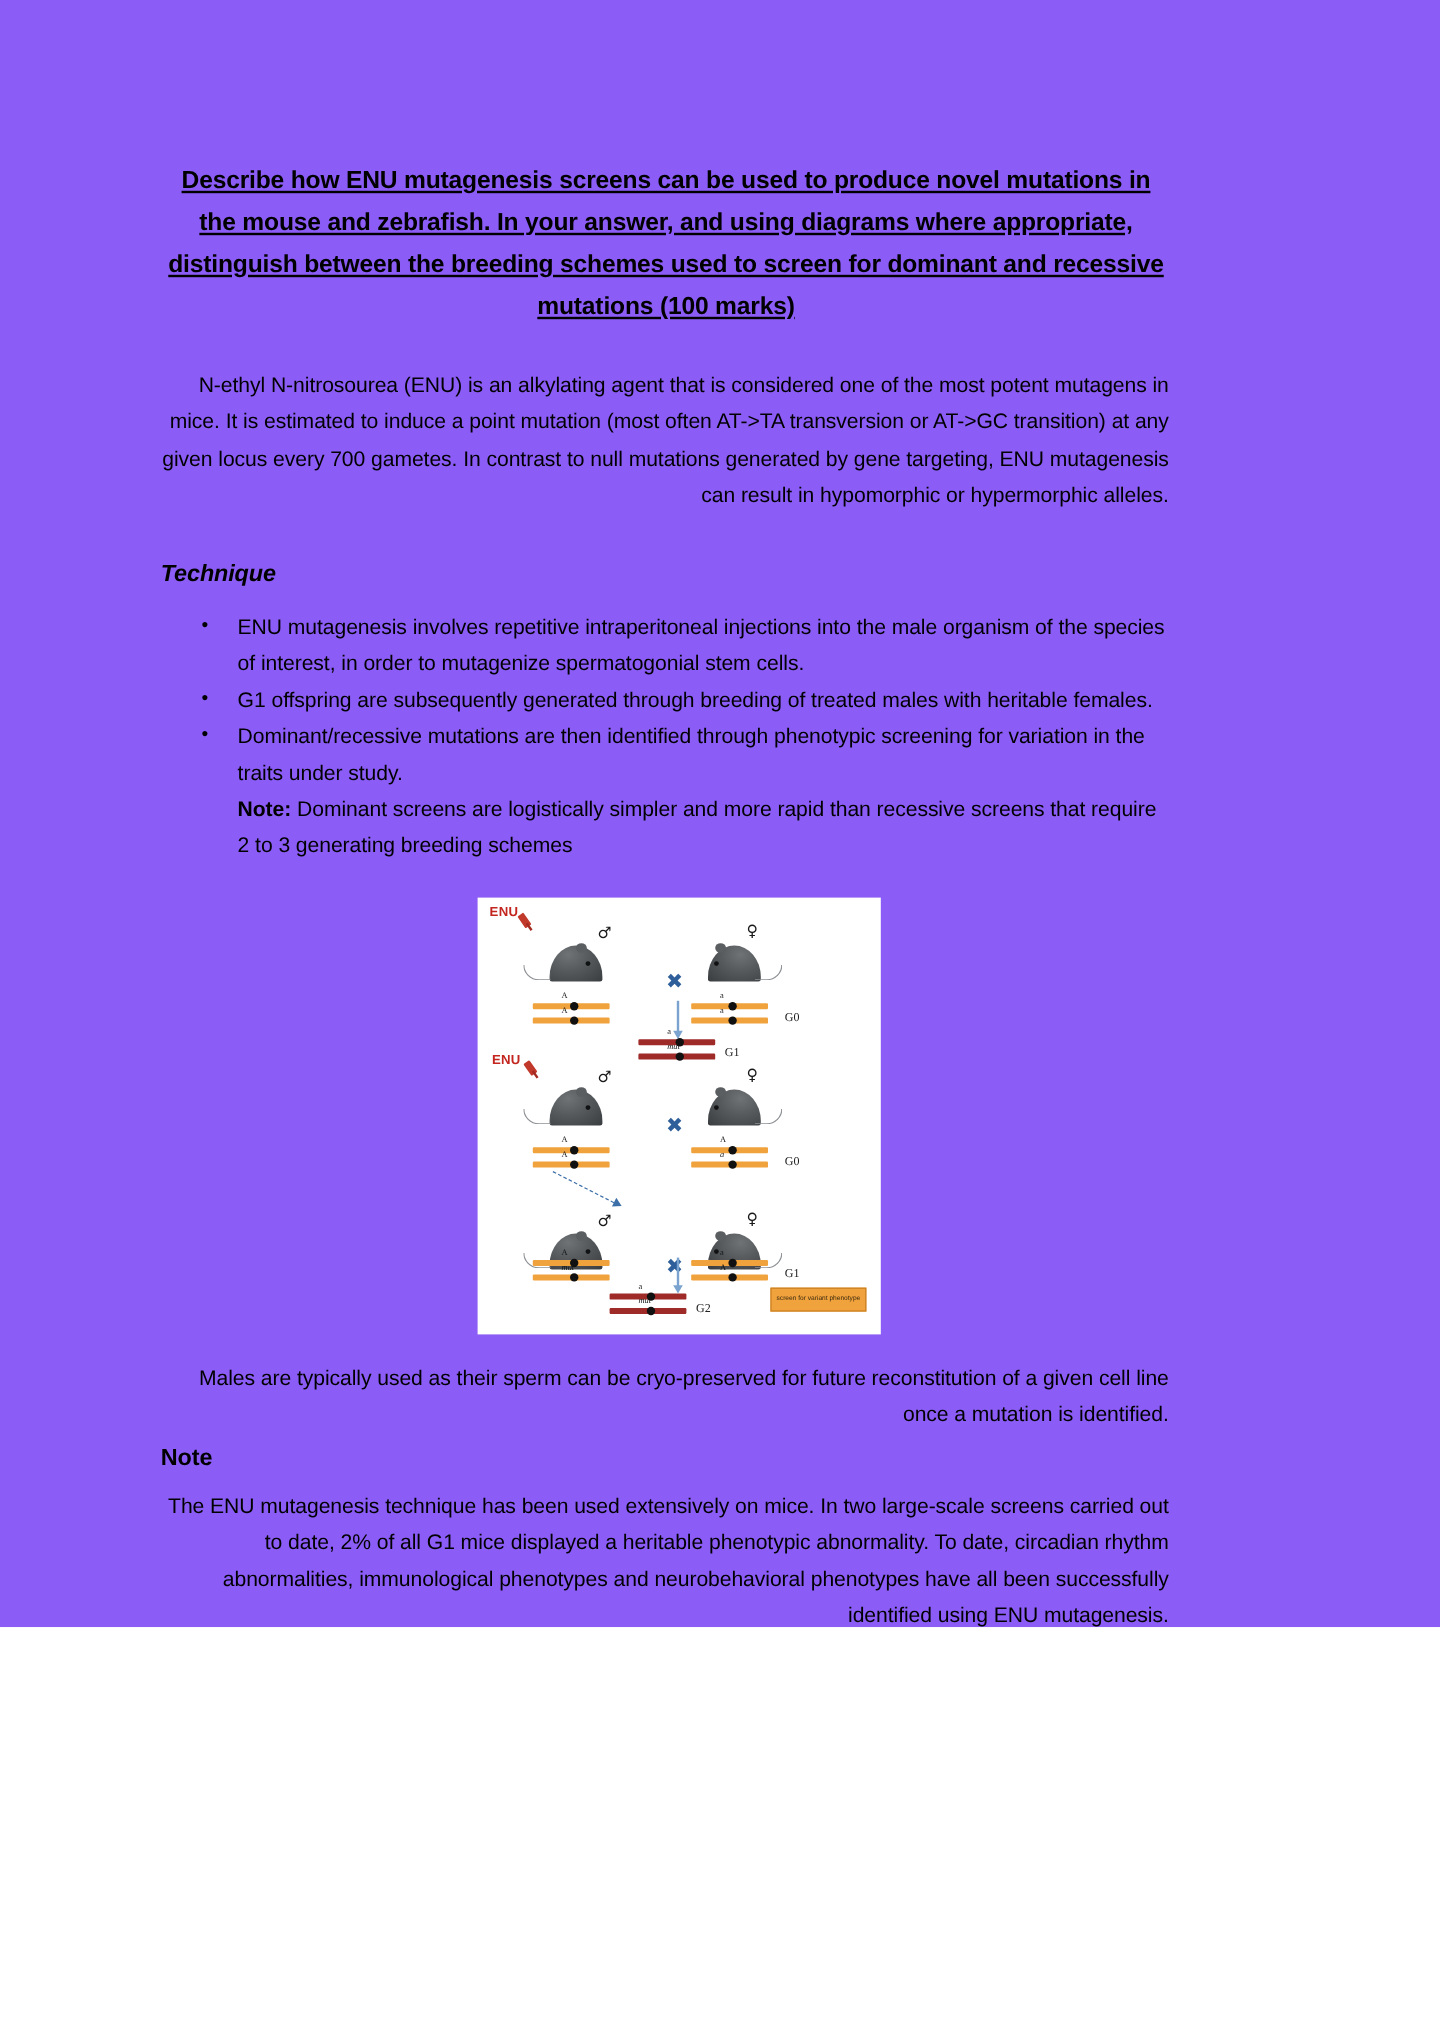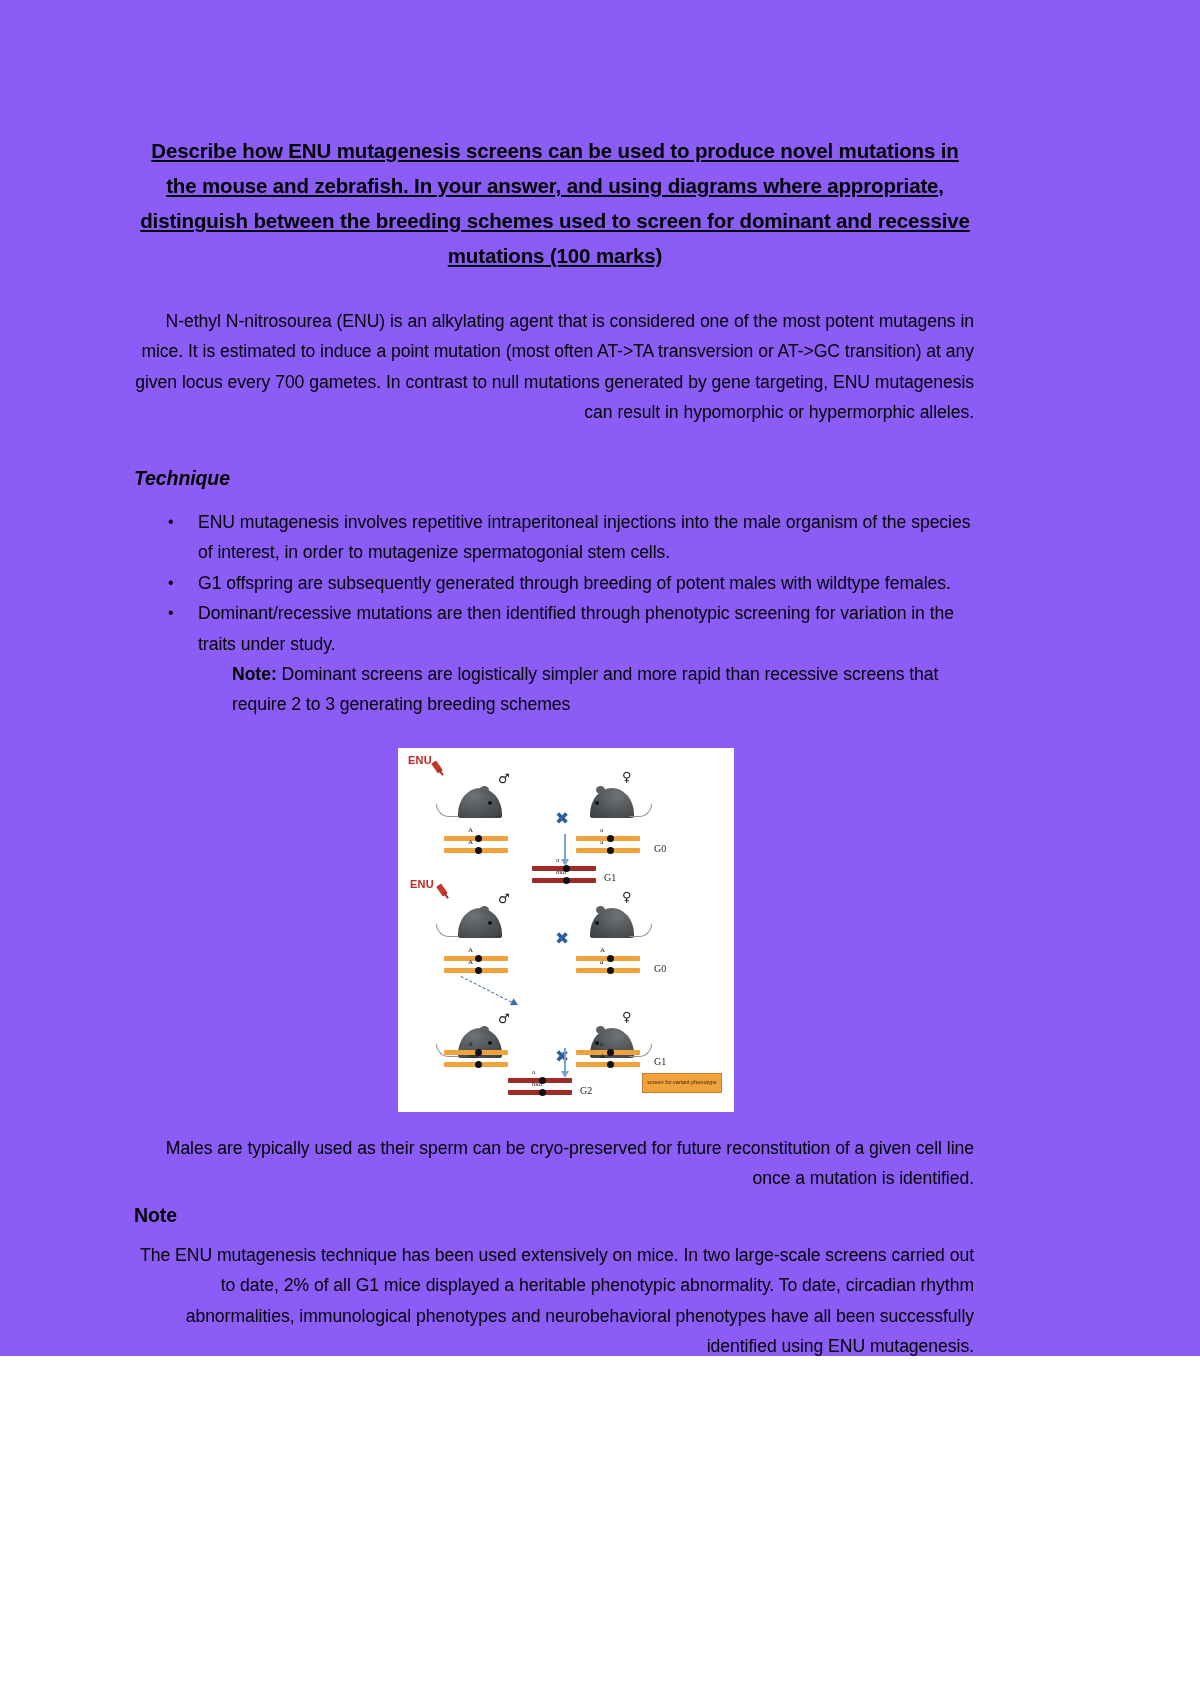--- a/index.html
+++ b/index.html
@@ -77,21 +77,20 @@
     position: absolute;
     left: -30px;
     top: 0;
     font-size: 16px;
     line-height: 30.4px;
   }
   .note-line {
     font-size: 17.6px;
     line-height: 30.4px;
     letter-spacing: -0.05px;
-    margin-left: 34px;
   }
   .note-line b { font-weight: bold; }
 
   
   .figure {
     position: absolute;
     left: 398px;
     top: 748px;
     width: 336px;
     height: 364px;
@@ -284,21 +283,21 @@
     <p class="para">N-ethyl N-nitrosourea (ENU) is an alkylating agent that is considered one of the most potent mutagens in mice. It is estimated to induce a point mutation (most often AT-&gt;TA transversion or   AT-&gt;GC transition) at any given locus every 700 gametes. In contrast to null mutations generated by gene targeting, ENU mutagenesis can result in hypomorphic or hypermorphic alleles.</p>
   </div>
 
   <div class="content" style="top:465px;font-style:italic;">
     <div class="heading2">Technique</div>
   </div>
 
   <div class="content" style="top:507px;">
     <ul class="bullets">
       <li><span class="bull">•</span><span>ENU mutagenesis involves repetitive intraperitoneal injections into the male organism of the species of interest, in order to mutagenize spermatogonial stem cells.</span></li>
-      <li><span class="bull">•</span><span>G1 offspring are subsequently generated through breeding of potent males with wildtype females.</span></li>
+      <li><span class="bull">•</span><span>G1 offspring are subsequently generated through breeding of treated males with heritable females.</span></li>
       <li><span class="bull">•</span><span>Dominant/recessive mutations are then identified through phenotypic screening for variation in the traits under study.</span>
         <div class="note-line"><b>Note:</b><span> Dominant screens are logistically simpler and more rapid than recessive screens that require 2 to 3 generating breeding schemes</span></div>
       </li>
     </ul>
   </div>
 
   <div class="figure">
     <div class="fig-inner">
 
       <div class="enu-label" style="left:10px; top:8px;">ENU</div>

